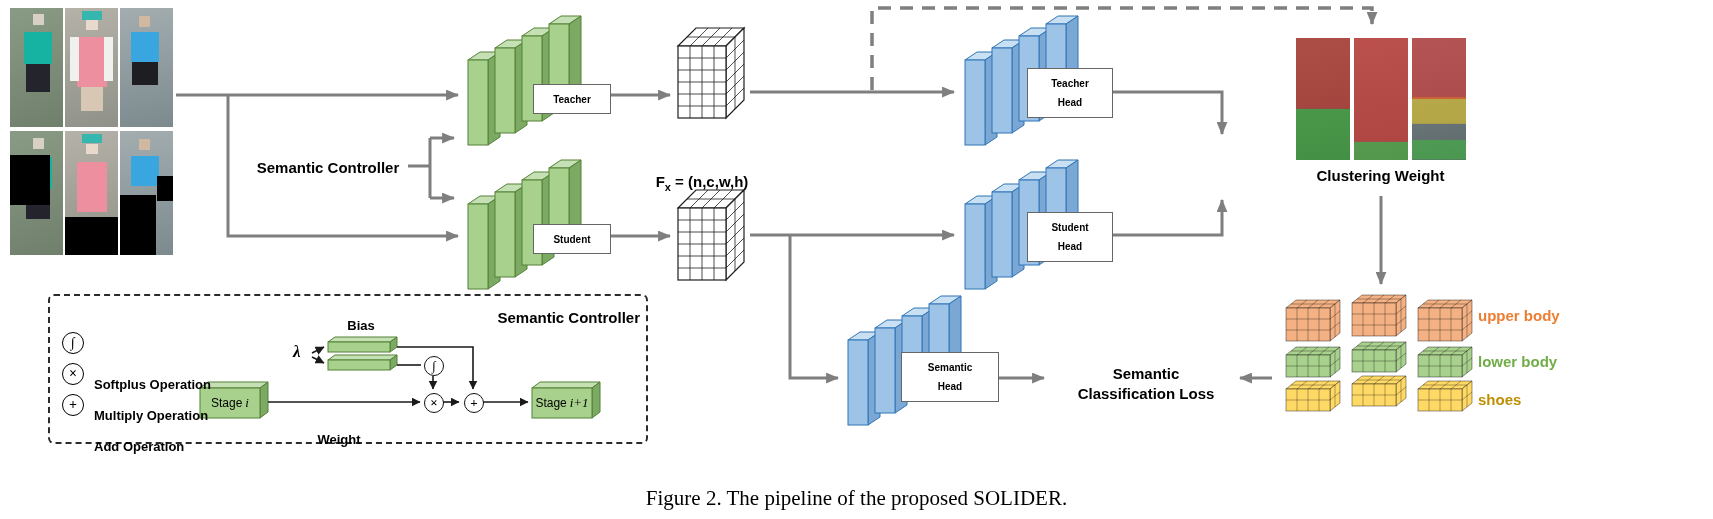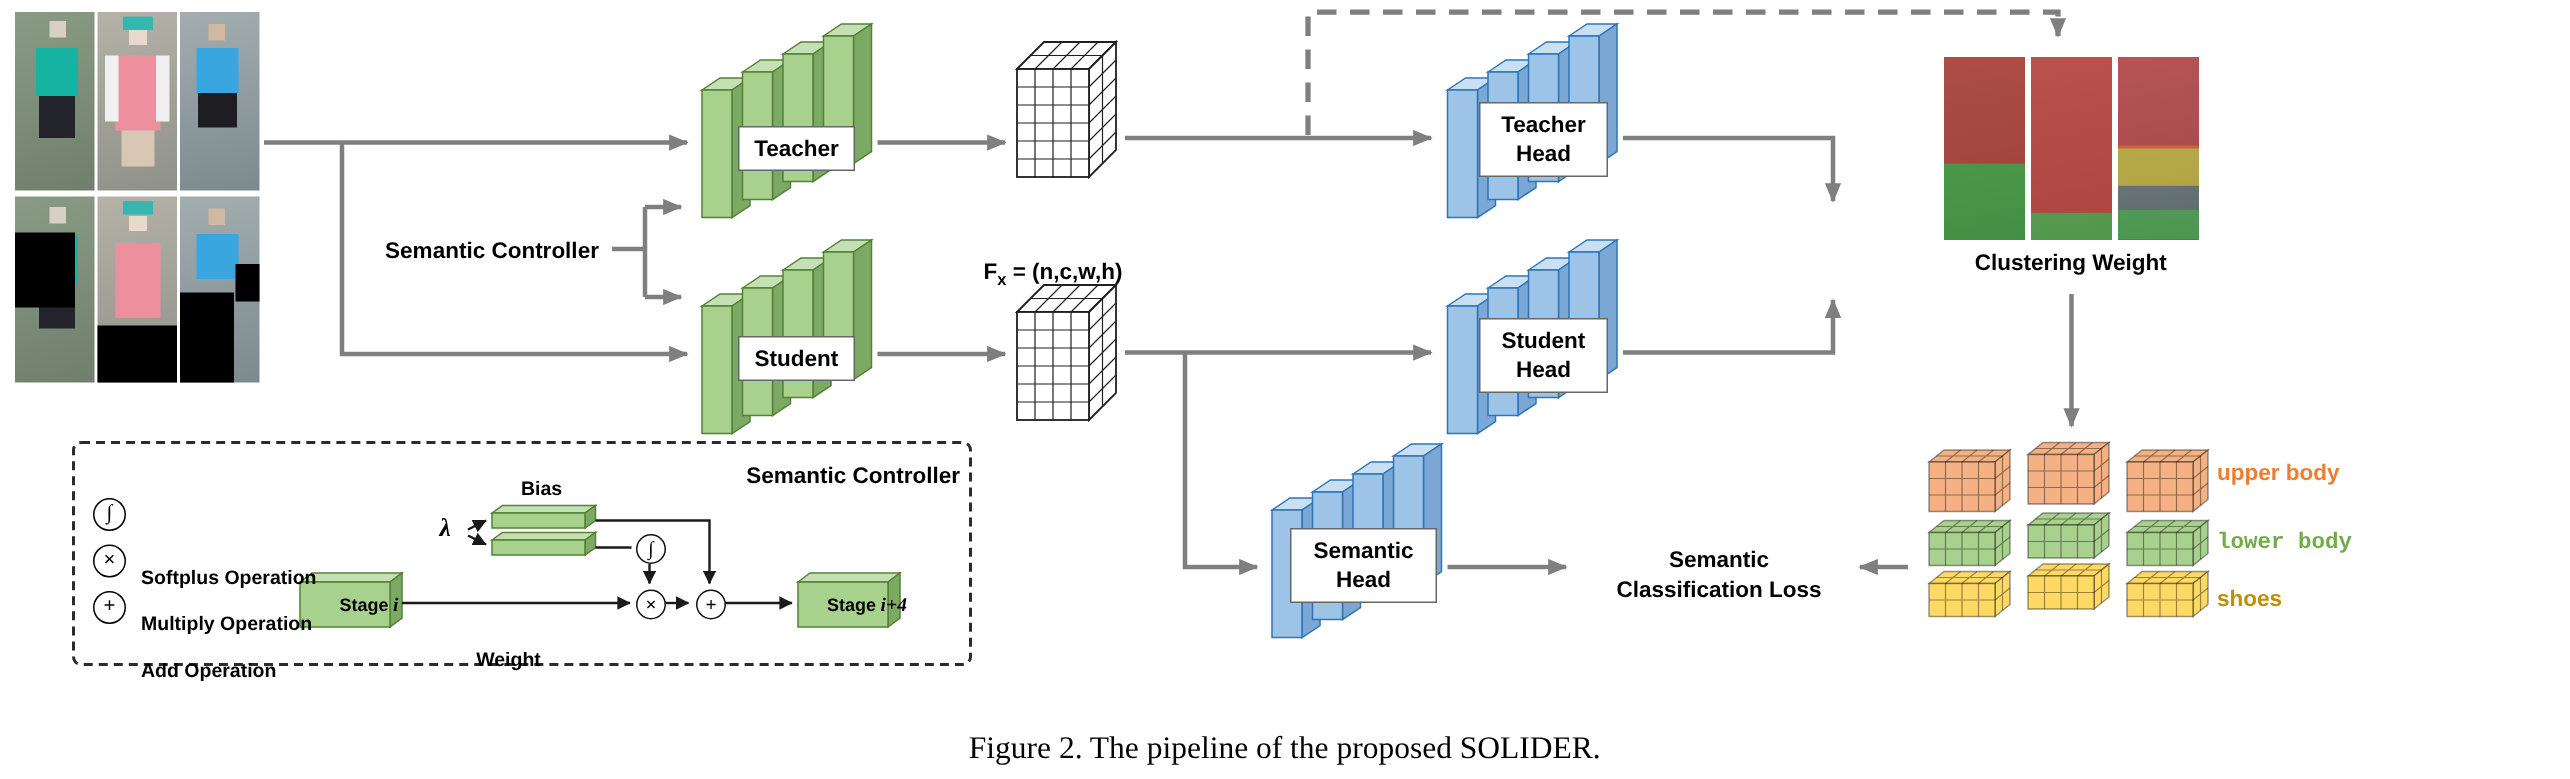--- a/index.html
+++ b/index.html
@@ -19,22 +19,22 @@
   .ccf{fill:currentColor;stroke:#00000066;stroke-width:1;}
   .ccl{stroke:#00000066;stroke-width:0.8;fill:none;}
   
   .agray{stroke:#7f7f7f;stroke-width:3;fill:none;}
   .adash{stroke:#7f7f7f;stroke-width:3.5;fill:none;stroke-dasharray:13 9;}
   .adark{stroke:#1a1a1a;stroke-width:1.6;fill:none;}
   
   .lbl{position:absolute;font-weight:bold;color:#000;font-size:15px;text-align:center;
        white-space:pre-line;line-height:20px;}
   .boxlbl{position:absolute;background:#fff;border:1.5px solid #666;display:flex;
-       align-items:center;justify-content:center;font-weight:bold;font-size:15px;
-       text-align:center;white-space:pre-line;line-height:19px;}
+       align-items:center;justify-content:center;font-weight:bold;font-size:10px;
+       text-align:center;white-space:pre-line;line-height:19px;margin-left:41px;}
   .small{font-size:13px;line-height:15px;}
   .photo{position:absolute;width:53px;}
   #img1,#img4{background:
     linear-gradient(#d8d0c4,#d8d0c4) no-repeat 55% 6%/11px 11px,
     linear-gradient(#17b3a2,#17b3a2) no-repeat 55% 28%/28px 32px,
     linear-gradient(#23242c,#23242c) no-repeat 55% 62%/24px 28px,
     linear-gradient(160deg,#8a9b85,#6f7f6c);}
   #img4{background:
     linear-gradient(#000,#000) no-repeat 0% 32%/40px 50px,
     linear-gradient(#d8d0c4,#d8d0c4) no-repeat 55% 6%/11px 11px,
@@ -82,23 +82,23 @@
     linear-gradient(170deg,#7e8a8c,#5d686a);}
   #ctrlbox{position:absolute;left:48px;top:294px;width:600px;height:150px;
     border:2px dashed #2b2b2b;border-radius:6px;box-sizing:border-box;}
   .opcircle{position:absolute;width:18px;height:18px;border:1.6px solid #111;border-radius:50%;
     display:flex;align-items:center;justify-content:center;font-weight:bold;font-size:13px;
     background:#fff;font-family:"Liberation Serif",serif;}
   .legcircle{position:absolute;width:20px;height:20px;border:1.8px solid #000;border-radius:50%;
     display:flex;align-items:center;justify-content:center;font-weight:bold;font-size:14px;
     background:#fff;font-family:"Liberation Serif",serif;}
   .leglbl{position:absolute;font-weight:bold;font-size:13px;margin-top:42px;}
-  .stage-label{position:absolute;text-align:center;font-weight:bold;font-size:12px;padding-left:16px;}
+  .stage-label{position:absolute;text-align:center;font-weight:normal;font-size:12px;}
   .mvar{font-family:"Liberation Serif",serif;font-style:italic;margin-left:3px;font-size:13px;}
-  .orange-text{color:#ED7D31;} .greenb-text{color:#70AD47;font-family:Liberation Mono, monospace;} .gold-text{color:#BF8F00;}
+  .orange-text{color:#ED7D31;} .greenb-text{color:#70AD47;} .gold-text{color:#BF8F00;}
   #caption{position:absolute;left:0;top:486px;width:100%;text-align:center;
     font-family:"Liberation Serif",serif;font-size:21px;color:#000;}
   #lambda{position:absolute;left:293px;top:342px;font-family:"Liberation Serif",serif;
     font-style:italic;font-size:17px;font-weight:bold;}
   sub{font-size:11px;}
 </style>
 </head>
 <body>
 
 <div id="fig">
@@ -263,17 +263,17 @@
   <div class="lbl small" style="left:299px;top:384px;width:80px;margin-top:48px;">Weight</div>
 
   <div class="opcircle" style="left:424px;top:356px;">∫</div>
   <div class="opcircle" style="left:424px;top:393px;">×</div>
   <div class="opcircle" style="left:464px;top:393px;">+</div>
 
   <div class="stage-label" style="left:200px;top:395px;width:60px;">
     <span>Stage</span><i class="mvar">i</i>
   </div>
   <div class="stage-label" style="left:532px;top:395px;width:60px;">
-    <span>Stage</span><i class="mvar">i+4</i>
+    <span>Stage</span><i class="mvar">i+1</i>
   </div>
 
   <div id="caption">Figure 2. The pipeline of the proposed SOLIDER.</div>
 </div>
 
 </body></html>

